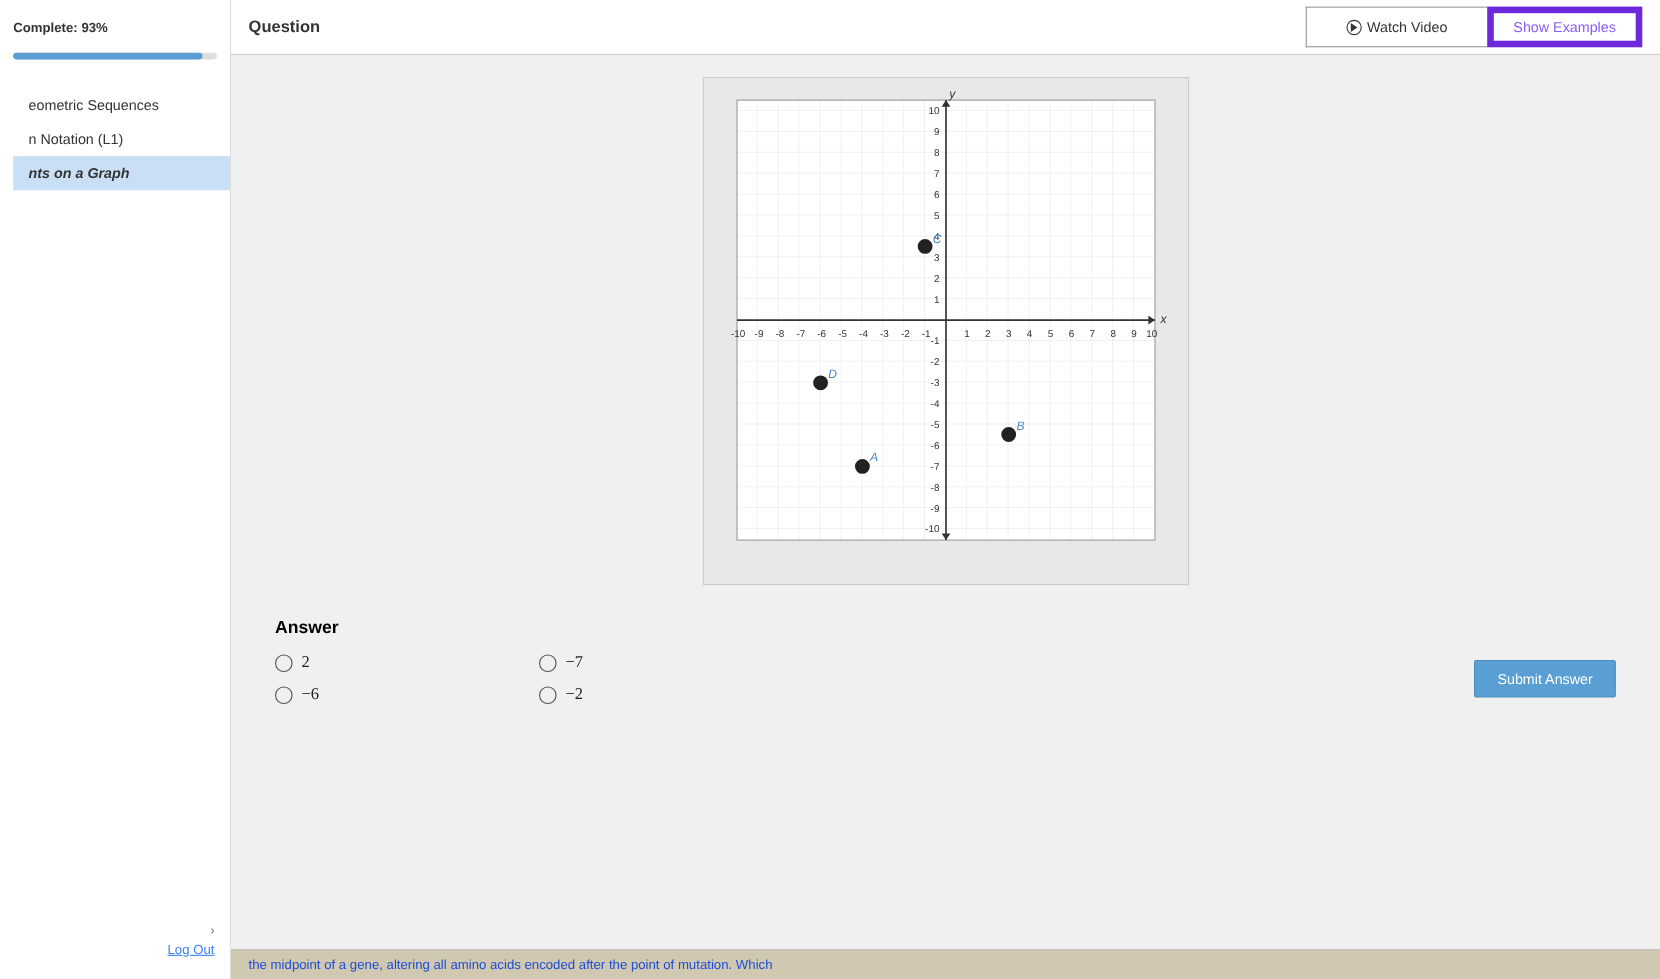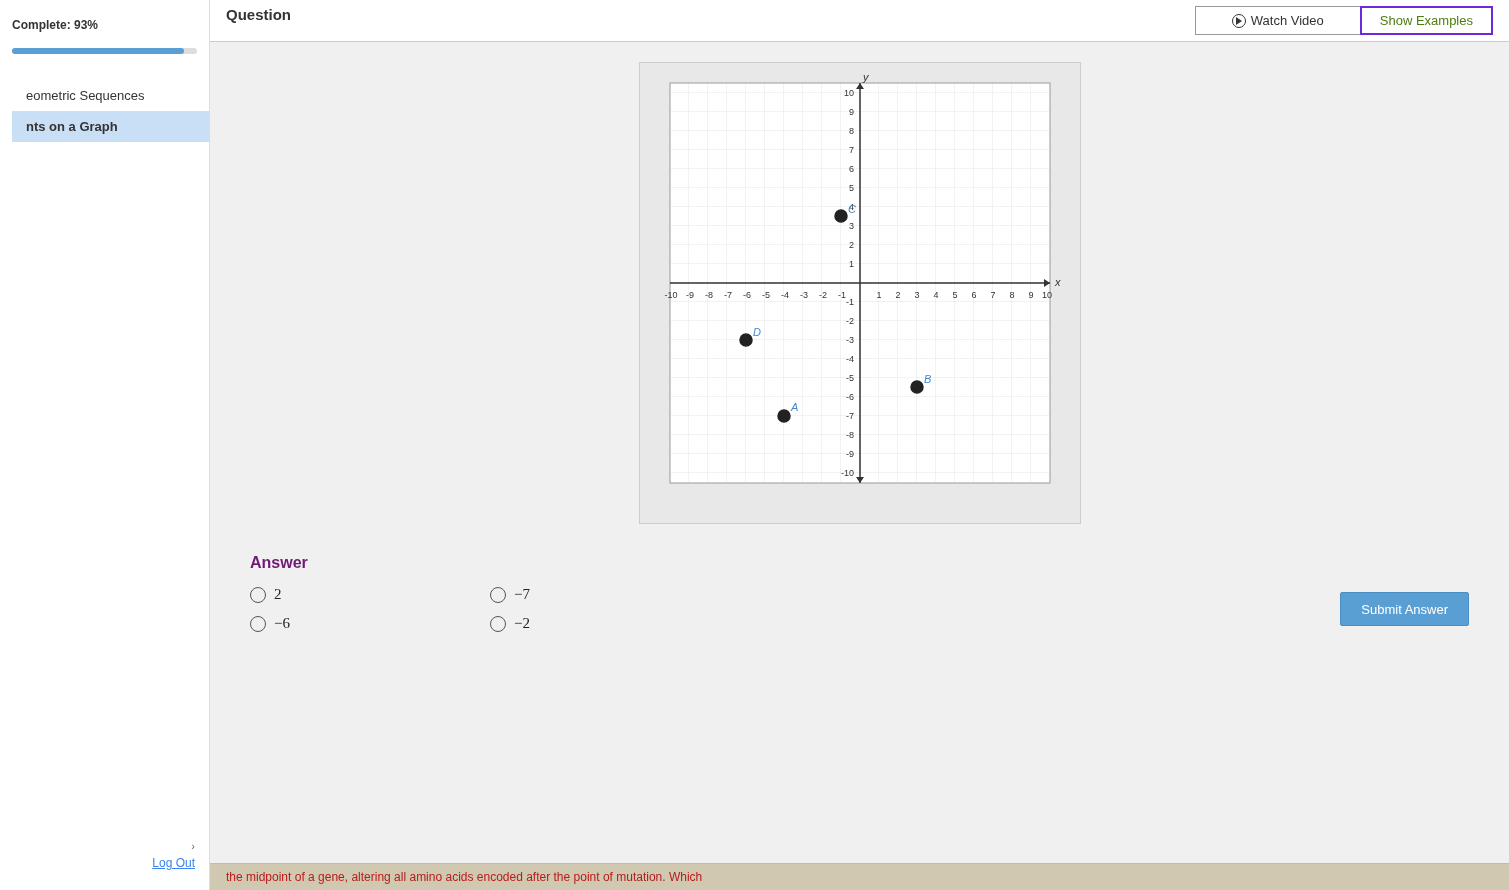--- a/index.html
+++ b/index.html
@@ -50,20 +50,21 @@
     }
     .sidebar-item {
       padding: 8px 14px;
       font-size: 13px;
       color: #333;
       cursor: pointer;
     }
     .sidebar-item.active {
       background: #c8dff5;
       font-weight: bold;
+      font-style: italic;
     }
     .sidebar-bottom {
       margin-top: auto;
       padding: 10px 14px 20px 14px;
       display: flex;
       flex-direction: column;
       gap: 4px;
       align-items: flex-end;
     }
     .sidebar-chevron {
@@ -85,20 +86,21 @@
       display: flex;
       flex-direction: column;
       height: 100%;
     }
 
     
     .topbar {
       background: #fff;
       border-bottom: 1px solid #ccc;
       display: flex;
+      align-items: center;
       padding: 6px 16px;
       gap: 0;
       justify-content: space-between;
     }
     .topbar-left {
       font-size: 15px;
       font-weight: bold;
       color: #333;
     }
     .topbar-right {
@@ -130,25 +132,25 @@
       display: inline-block;
       width: 0;
       height: 0;
       border-top: 4px solid transparent;
       border-bottom: 4px solid transparent;
       border-left: 6px solid #333;
       margin-left: 1px;
     }
     .show-examples-btn {
       background: #fff;
-      border: 2px solid #6d28d9;
+      border: 6px solid #6d28d9;
       padding: 5px 18px;
       font-size: 13px;
       cursor: pointer;
-      color: #4d7c0f;
+      color: #8b5cf6;
     }
 
     
     .content {
       flex: 1;
       padding: 20px 40px;
       overflow-y: auto;
       background: #f0f0f0;
     }
     .question-text {
@@ -173,21 +175,21 @@
       border: 1px solid #ccc;
     }
 
     
     .answer-section {
       padding: 0 0 20px 0;
     }
     .answer-label {
       font-size: 16px;
       font-weight: bold;
-      color: #701a75;
+      color: #000000;
       margin-bottom: 14px;
     }
     .answer-options {
       display: grid;
       grid-template-columns: 200px 200px 1fr;
       grid-template-rows: auto auto;
       gap: 12px 40px;
       align-items: center;
     }
     .radio-option {
@@ -220,41 +222,44 @@
       align-self: center;
       height: 34px;
     }
 
     
     .bottom-bar {
       background: #d0c8b0;
       border-top: 1px solid #bbb;
       padding: 6px 16px;
       font-size: 12px;
-      color: #b91c1c;
+      color: #1d4ed8;
     }
 
     
     .graph-svg {
       display: block;
     }
   </style>
 </head>
 <body>
 
 <div class="sidebar">
   <div class="progress-section">
     <div class="progress-label">Complete: 93%</div>
     <div class="progress-bar-bg">
       <div class="progress-bar-fill"></div>
     </div>
   </div>
   <div class="sidebar-items">
     <div class="sidebar-item">
       <span>eometric Sequences</span>
+    </div>
+    <div class="sidebar-item">
+      <span>n Notation (L1)</span>
     </div>
     <div class="sidebar-item active">
       <span>nts on a Graph</span>
     </div>
   </div>
   <div class="sidebar-bottom">
     <div class="sidebar-chevron">›</div>
     <div class="log-out-link">Log Out</div>
   </div>
 </div>

